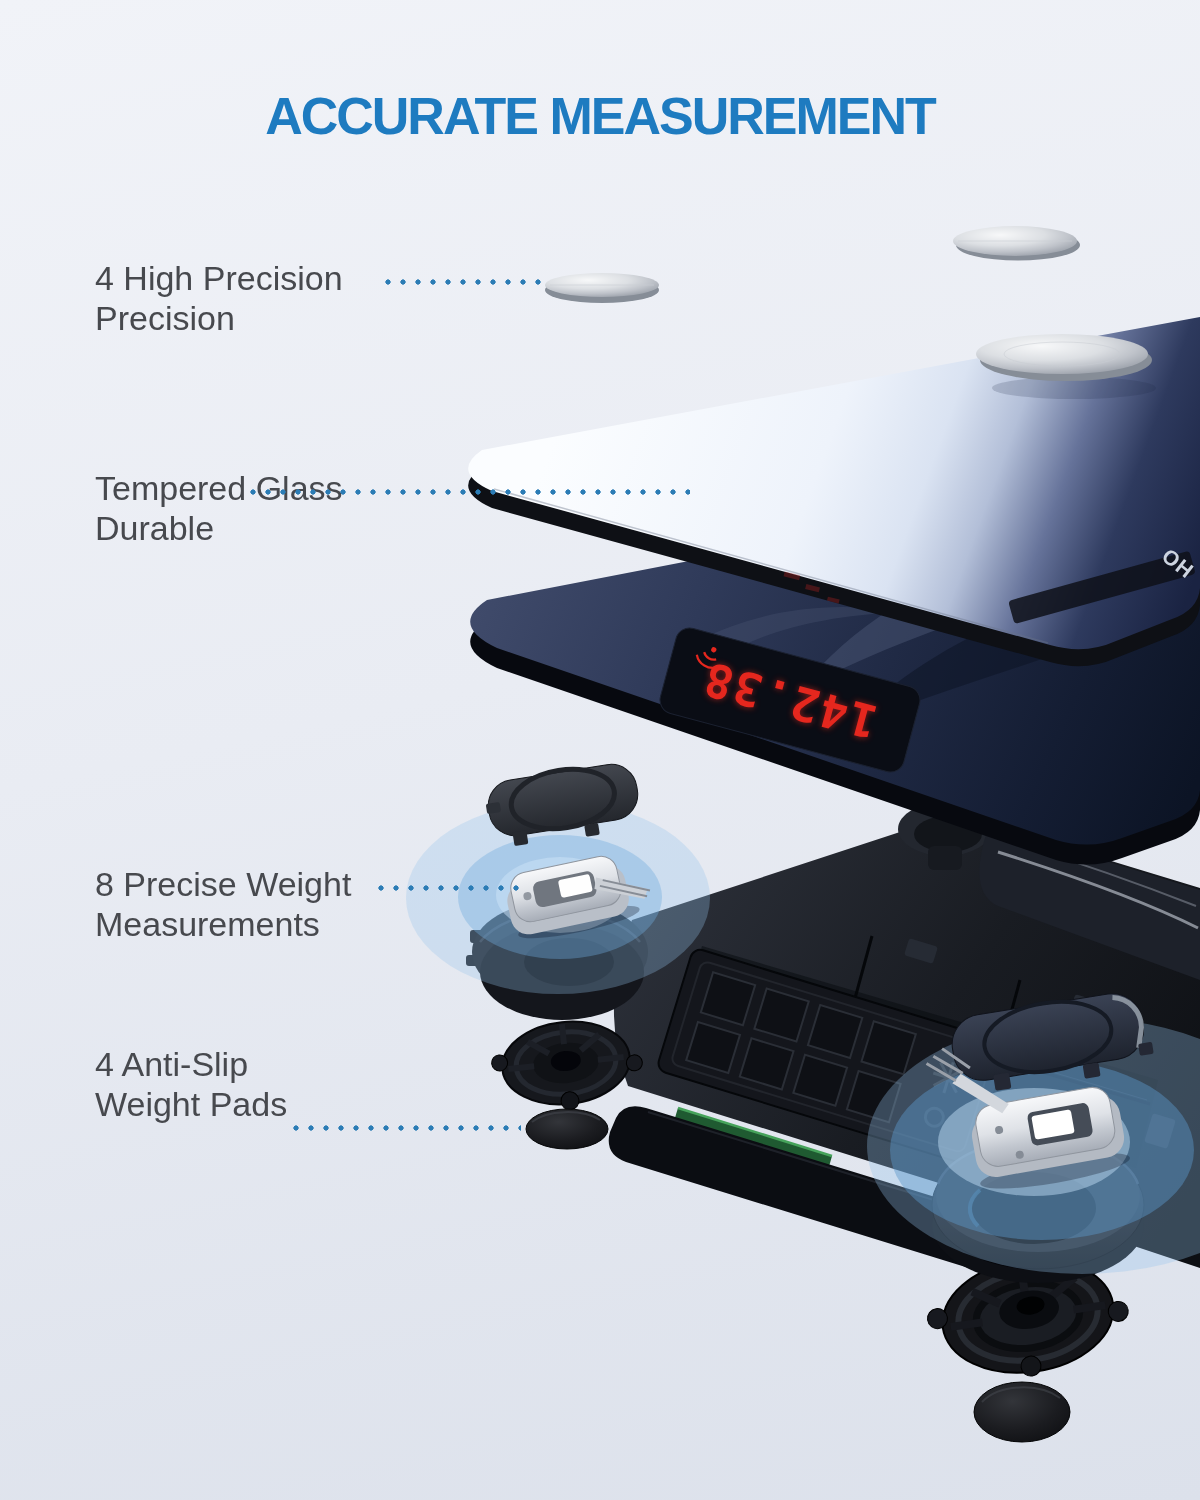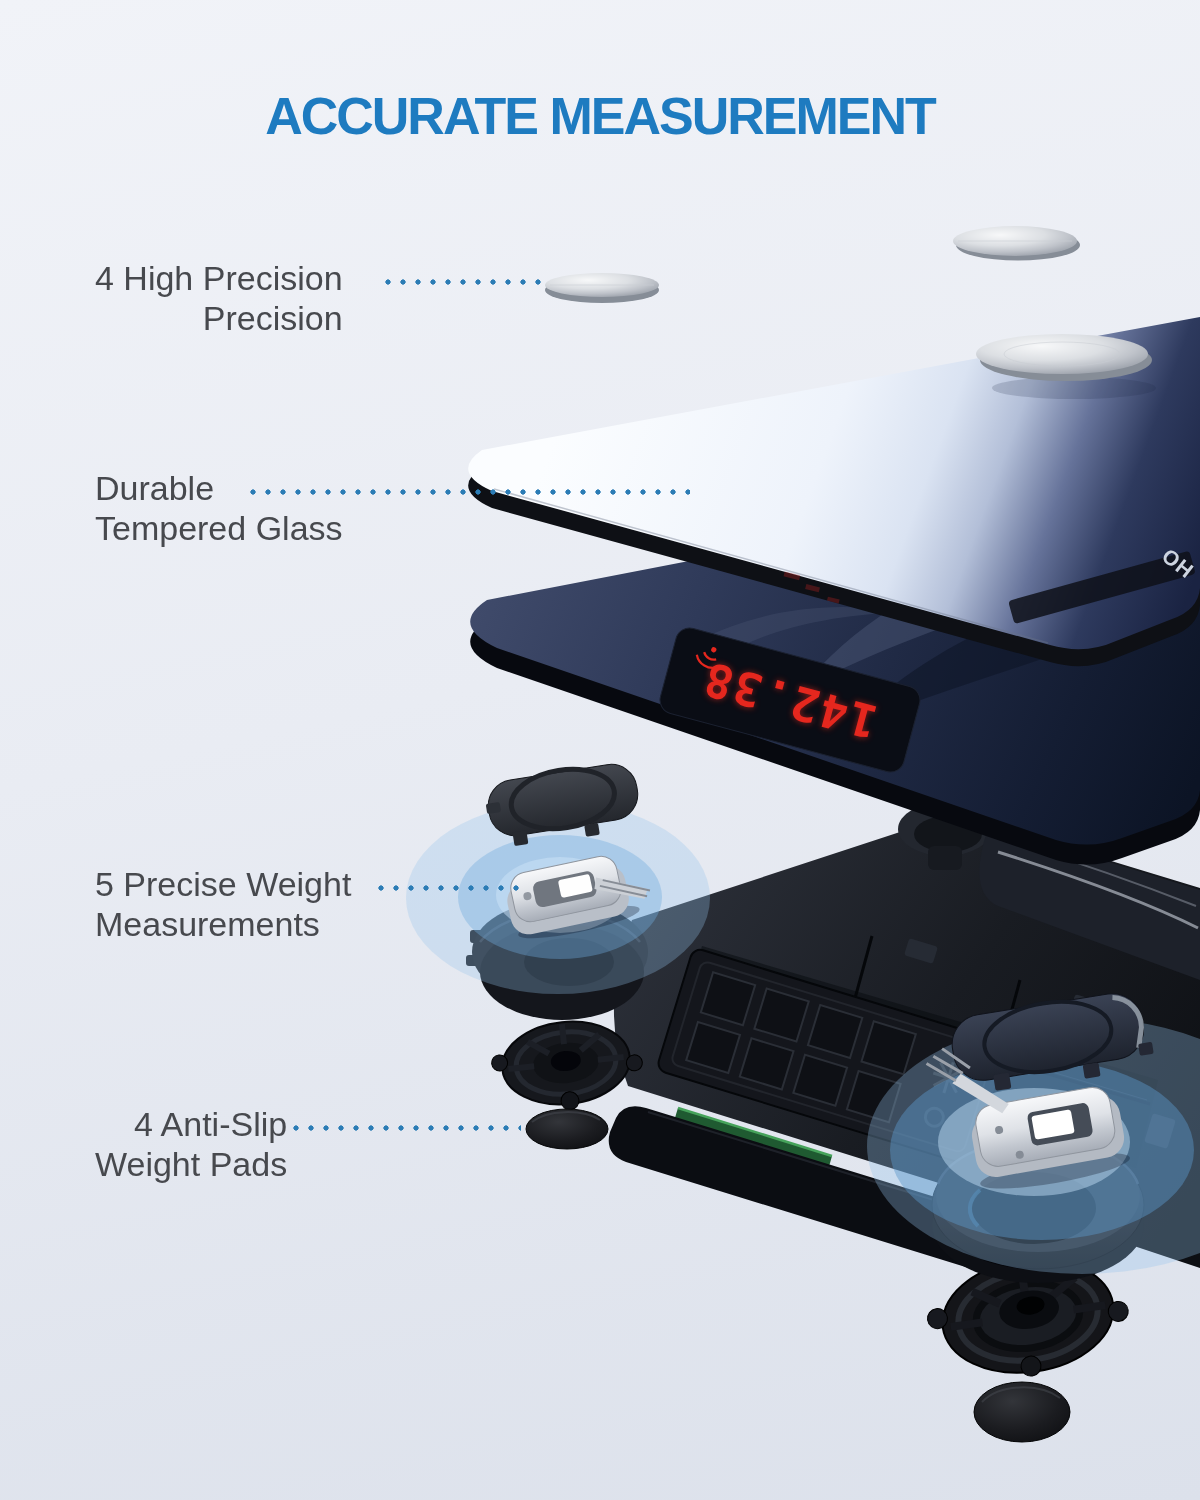--- a/index.html
+++ b/index.html
@@ -20,27 +20,27 @@
   }
   .callout{
     position:absolute;font-size:34px;line-height:40px;color:var(--label-text);
     white-space:nowrap;
   }
   .dots{
     position:absolute;height:6px;
     background-image:radial-gradient(circle 2.6px at 3px 3px,var(--leader-dots) 97%,rgba(0,0,0,0));
     background-size:15px 6px;background-repeat:repeat-x;
   }
-  #co-electrodes{left:95px;top:258px;text-align:right;}
+  #co-electrodes{left:95px;top:258px;}
   #dots-electrodes{left:385px;top:279px;width:158px;}
   #co-glass{left:95px;top:468px;}
   #dots-glass{left:250px;top:489px;width:440px;}
   #co-sensors{left:95px;top:864px;}
   #dots-sensors{left:378px;top:885px;width:150px;}
-  #co-pads{left:95px;top:1104px;text-align:right;}
+  #co-pads{left:95px;top:1044px;}
   #dots-pads{left:293px;top:1125px;width:228px;}
   .led{
     font-family:"DejaVu Sans Mono",monospace;font-weight:bold;letter-spacing:2px;
   }
 </style>
 </head>
 <body>
 
 <div class="canvas">
 
@@ -305,27 +305,27 @@
 
   <h1 class="title">ACCURATE MEASUREMENT</h1>
 
   <div class="callout" id="co-electrodes">
     <div>4 High Precision</div>
     <div>Precision</div>
   </div>
   <div class="dots" id="dots-electrodes"></div>
 
   <div class="callout" id="co-glass">
+    <div>Tempered Glass</div>
     <div>Durable</div>
-    <div>Tempered Glass</div>
   </div>
   <div class="dots" id="dots-glass"></div>
 
   <div class="callout" id="co-sensors">
-    <div>5 Precise Weight</div>
+    <div>8 Precise Weight</div>
     <div>Measurements</div>
   </div>
   <div class="dots" id="dots-sensors"></div>
 
   <div class="callout" id="co-pads">
     <div>4 Anti-Slip</div>
     <div>Weight Pads</div>
   </div>
   <div class="dots" id="dots-pads"></div>
 

